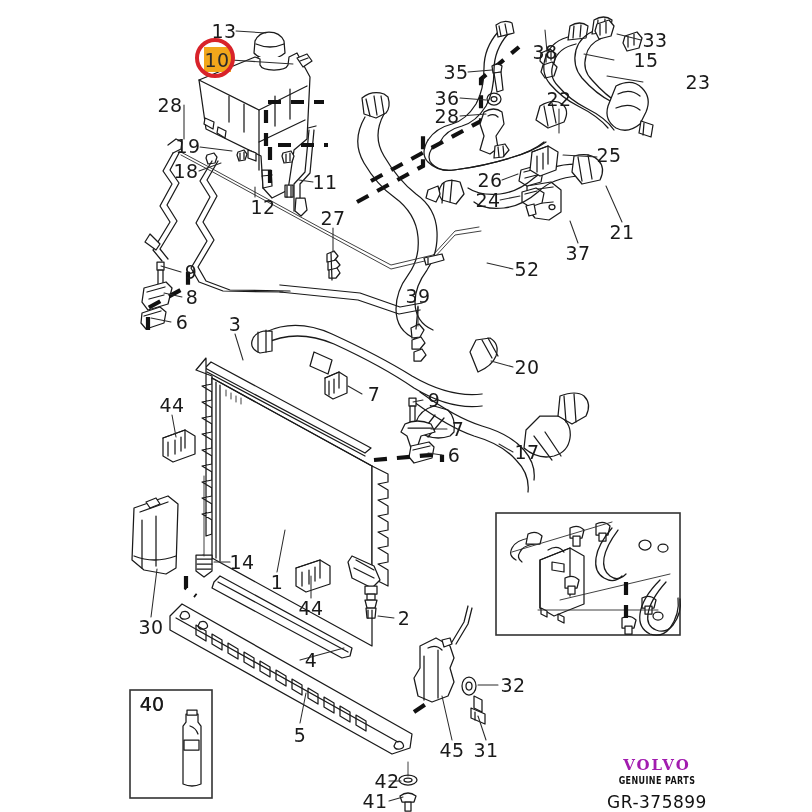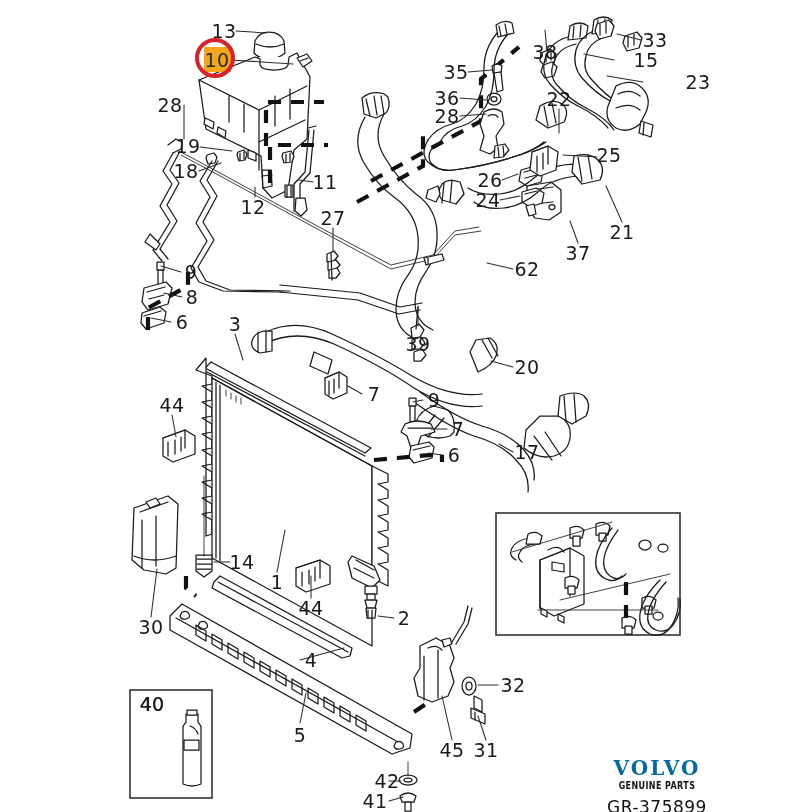--- a/index.html
+++ b/index.html
@@ -12,21 +12,21 @@
        font-size:19px;color:#1a1a1a;letter-spacing:.5px;line-height:1;
        white-space:nowrap;transform:translate(-50%,-50%);}
   .hl-wrap{position:absolute;transform:translate(-50%,-50%);
            width:44px;height:44px;display:flex;align-items:center;justify-content:center;}
   .hl-ring{position:absolute;left:0;top:0;width:40px;height:40px;border-radius:50%;
            border:4px solid #d8232a;box-sizing:border-box;}
   .hl-chip{position:absolute;left:9px;top:9px;width:27px;height:25px;background:#f2a71b;}
   .hl-num{position:relative;z-index:3;font-size:19px;color:#2a2a2a;letter-spacing:.5px;}
   .brand{position:absolute;text-align:center;transform:translate(-50%,0);}
   .brand .v{font-family:"DejaVu Serif","Liberation Serif",serif;font-weight:bold;
-            font-size:20px;letter-spacing:2px;color:#0369a1;line-height:1;}
+            font-size:15px;letter-spacing:2px;color:#a21caf;line-height:1;}
   .brand .g{font-family:"DejaVu Sans","Liberation Sans",sans-serif;font-weight:bold;
             font-size:8px;letter-spacing:.4px;color:#111;line-height:1;margin-top:3px;
             transform:scaleY(1.25);transform-origin:top center;}
   .brand .p{font-family:"DejaVu Sans","Liberation Sans",sans-serif;font-size:17px;
             color:#111;line-height:1;margin-top:10px;letter-spacing:.5px;}
   .inset-num{position:absolute;font-size:19px;color:#1a1a1a;transform:translate(-50%,-50%);}
 </style>
 </head>
 <body>
 
@@ -491,33 +491,33 @@
       <div class="lbl" style="left: 628px; top: 60px; margin-left: 18px;">15</div>
       <div class="lbl" style="left: 657px; top: 82px; margin-left: 41px;">23</div>
       <div class="lbl" style="left: 456px; top: 72px;">35</div>
       <div class="lbl" style="left: 447px; top: 98px;">36</div>
       <div class="lbl" style="left: 447px; top: 116px;">28</div>
       <div class="lbl" style="left: 559px; top: 99px;">22</div>
       <div class="lbl" style="left: 170px; top: 105px;">28</div>
       <div class="lbl" style="left: 188px; top: 146px;">19</div>
       <div class="lbl" style="left: 186px; top: 171px;">18</div>
       <div class="lbl" style="left: 609px; top: 155px;">25</div>
-      <div class="lbl" style="left: 253px; top: 207px;">12</div>
+      <div class="lbl" style="left: 263px; top: 207px;">12</div>
       <div class="lbl" style="left: 325px; top: 182px;">11</div>
       <div class="lbl" style="left: 490px; top: 180px;">26</div>
       <div class="lbl" style="left: 488px; top: 200px;">24</div>
       <div class="lbl" style="left: 578px; top: 253px;">37</div>
       <div class="lbl" style="left: 622px; top: 232px;">21</div>
       <div class="lbl" style="left: 333px; top: 218px;">27</div>
-      <div class="lbl" style="left: 527px; top: 269px;">62</div>
+      <div class="lbl" style="left: 527px; top: 269px;">52</div>
       <div class="lbl" style="left: 191px; top: 272px;">9</div>
       <div class="lbl" style="left: 192px; top: 297px;">8</div>
       <div class="lbl" style="left: 182px; top: 322px;">6</div>
       <div class="lbl" style="left: 235px; top: 324px;">3</div>
-      <div class="lbl" style="left: 418px; top: 296px; margin-top: 48px;">39</div>
+      <div class="lbl" style="left: 418px; top: 296px;">39</div>
       <div class="lbl" style="left: 374px; top: 394px;">7</div>
       <div class="lbl" style="left: 434px; top: 400px;">9</div>
       <div class="lbl" style="left: 458px; top: 429px;">7</div>
       <div class="lbl" style="left: 454px; top: 455px;">6</div>
       <div class="lbl" style="left: 527px; top: 367px;">20</div>
       <div class="lbl" style="left: 527px; top: 452px;">17</div>
       <div class="lbl" style="left: 172px; top: 405px;">44</div>
       <div class="lbl" style="left: 151px; top: 627px; text-align: right;">30</div>
       <div class="lbl" style="left: 242px; top: 562px;">14</div>
       <div class="lbl" style="left: 277px; top: 582px;">1</div>

